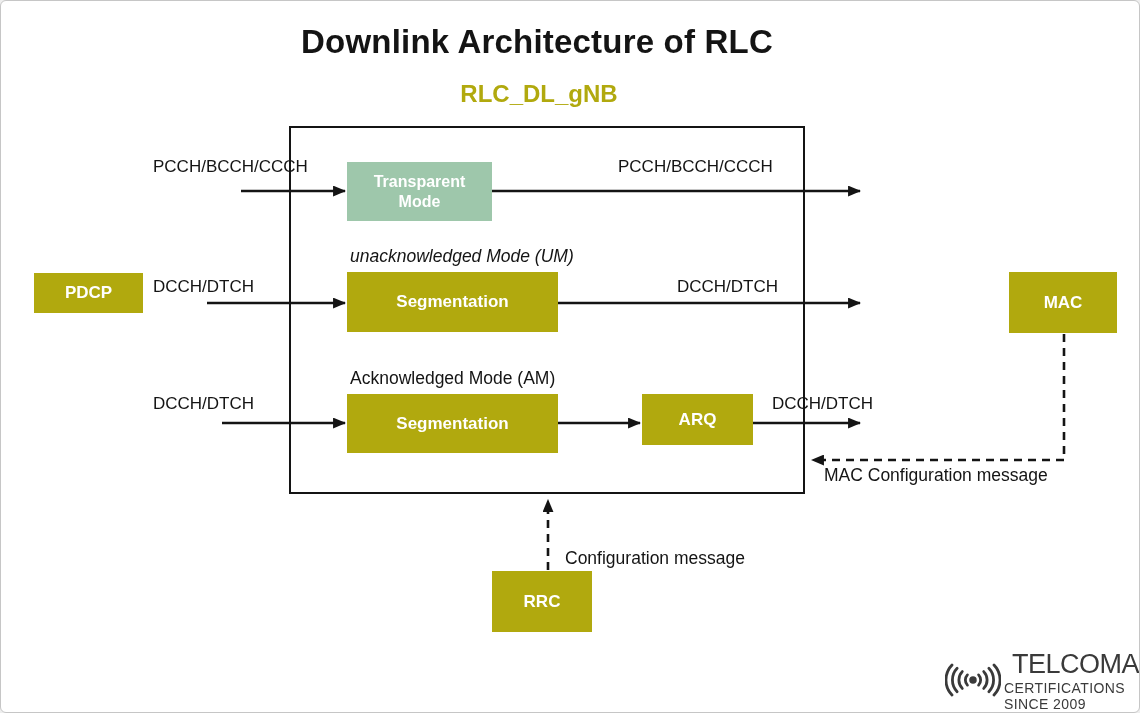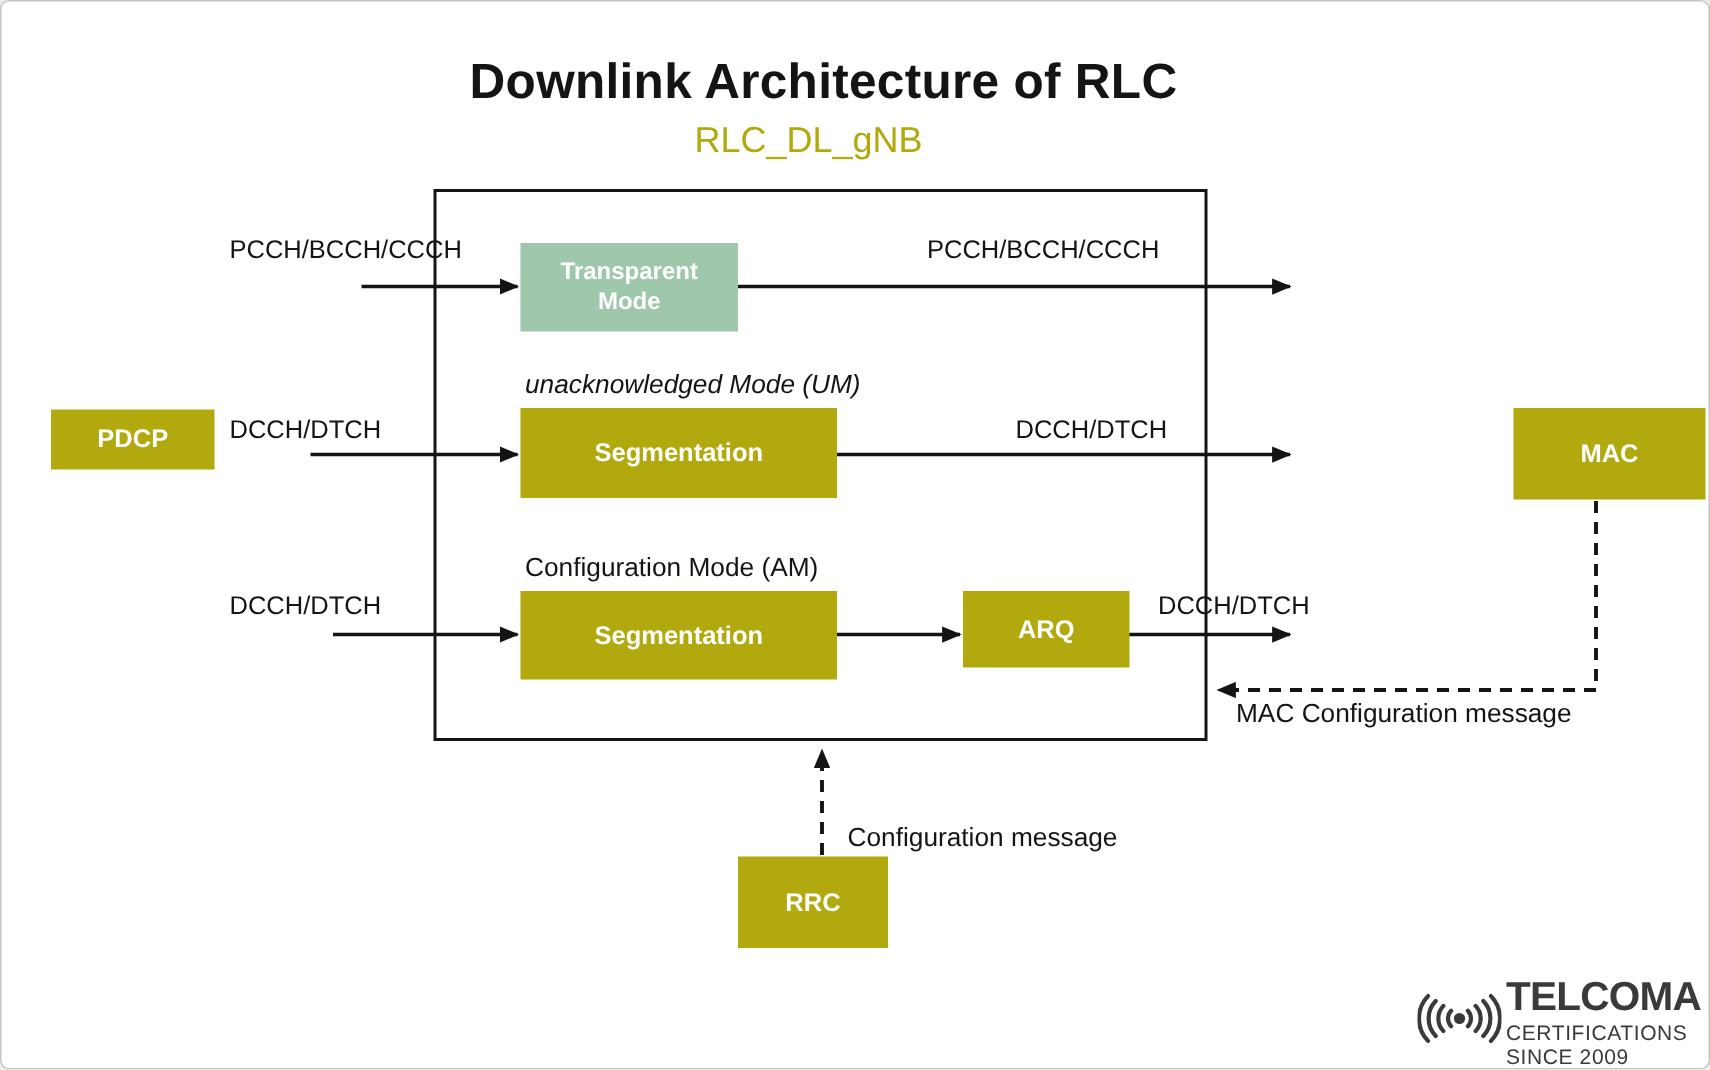--- a/index.html
+++ b/index.html
@@ -11,39 +11,39 @@
     --border:#c6c6c6;
   }
   html,body{margin:0;padding:0;background:#eee;}
   .canvas{
     position:relative;width:1140px;height:713px;background:var(--background);
     border:1px solid var(--border);border-radius:6px;box-sizing:border-box;
     font-family:"Liberation Sans",sans-serif;color:var(--ink);overflow:hidden;
   }
   .title{
     position:absolute;top:22px;left:536px;transform:translateX(-50%);
-    font-size:33px;font-weight:700;letter-spacing:0.2px;white-space:nowrap;margin:12px;
+    font-size:33px;font-weight:700;letter-spacing:0.2px;white-space:nowrap;margin:0;
   }
   .subtitle{
     position:absolute;top:79px;left:538px;transform:translateX(-50%);
-    font-size:24px;font-weight:400;color:var(--olive);white-space:nowrap;
+    font-size:24px;font-weight:700;color:var(--olive);white-space:nowrap;
   }
   .gnb-box{
     position:absolute;left:288px;top:125px;width:516px;height:368px;
     border:2px solid var(--ink);box-sizing:border-box;background:transparent;
   }
   .wires{position:absolute;left:0;top:0;width:1140px;height:713px;pointer-events:none;}
   .node{
     position:absolute;display:flex;align-items:center;justify-content:center;
     background:var(--olive);color:#ffffff;font-weight:600;font-size:17px;
     text-align:center;line-height:1.25;box-sizing:border-box;
   }
   .node.sage{background:var(--sage);font-size:16px;padding:0 14px;}
   .node.pdcp{left:33px;top:272px;width:109px;height:40px;}
-  .node.mac{left:1008px;top:271px;width:128px;height:61px;}
+  .node.mac{left:1008px;top:271px;width:108px;height:61px;}
   .node.rrc{left:491px;top:570px;width:100px;height:61px;}
   .node.transparent{left:346px;top:161px;width:145px;height:59px;}
   .node.seg-um{left:346px;top:271px;width:211px;height:60px;}
   .node.seg-am{left:346px;top:393px;width:211px;height:59px;}
   .node.arq{left:641px;top:393px;width:111px;height:51px;}
   .flow-label{
     position:absolute;font-size:17px;font-weight:500;white-space:nowrap;color:var(--ink);
   }
   .mode-label{
     position:absolute;font-size:17.5px;font-weight:400;white-space:nowrap;color:var(--ink);
@@ -59,21 +59,21 @@
   .l-am{left:349px;top:367px;}
   .l-row3-left{left:152px;top:393px;}
   .l-row3-right{left:771px;top:393px;}
   .l-config{left:564px;top:547px;}
   .l-mac-config{left:823px;top:464px;}
   .logo{
     position:absolute;left:944px;top:651px;display:flex;align-items:center;gap:3px;
     color:var(--logo-gray);
   }
   .logo-text{display:flex;flex-direction:column;}
-  .logo-brand{font-size:27px;font-weight:700;letter-spacing:-0.5px;line-height:0.95;}
+  .logo-brand{font-size:27px;font-weight:400;letter-spacing:-0.5px;line-height:0.95;text-align:right;}
   .logo-tagline{font-size:14px;font-weight:400;letter-spacing:0.4px;margin-top:2px;}
 </style>
 </head>
 <body>
 
 <div class="canvas">
 
   <h1 class="title">Downlink Architecture of RLC</h1>
   <div class="subtitle">RLC_DL_gNB</div>
 
@@ -122,21 +122,21 @@
     </div>
   <div class="node arq">
       <span>ARQ</span>
     </div>
 
   <span class="flow-label l-row1-left">PCCH/BCCH/CCCH</span>
   <span class="flow-label l-row1-right">PCCH/BCCH/CCCH</span>
   <span class="mode-label l-um">unacknowledged Mode (UM)</span>
   <span class="flow-label l-row2-left">DCCH/DTCH</span>
   <span class="flow-label l-row2-right">DCCH/DTCH</span>
-  <span class="mode-label l-am">Configuration Mode (AM)</span>
+  <span class="mode-label l-am">Acknowledged Mode (AM)</span>
   <span class="flow-label l-row3-left">DCCH/DTCH</span>
   <span class="flow-label l-row3-right">DCCH/DTCH</span>
   <span class="msg-label l-config">Configuration message</span>
   <span class="msg-label l-mac-config">MAC Configuration message</span>
 
   <div class="logo">
     <span>
       <svg width="56" height="48" viewBox="0 0 60 50" xmlns="http://www.w3.org/2000/svg" fill="none" stroke="#3a3a3a" stroke-width="3" stroke-linecap="round">
         <circle cx="30" cy="25" r="4" fill="#3a3a3a" stroke="none"></circle>
         <path d="M24,19.5 a8,8 0 0 0 0,11"></path>

